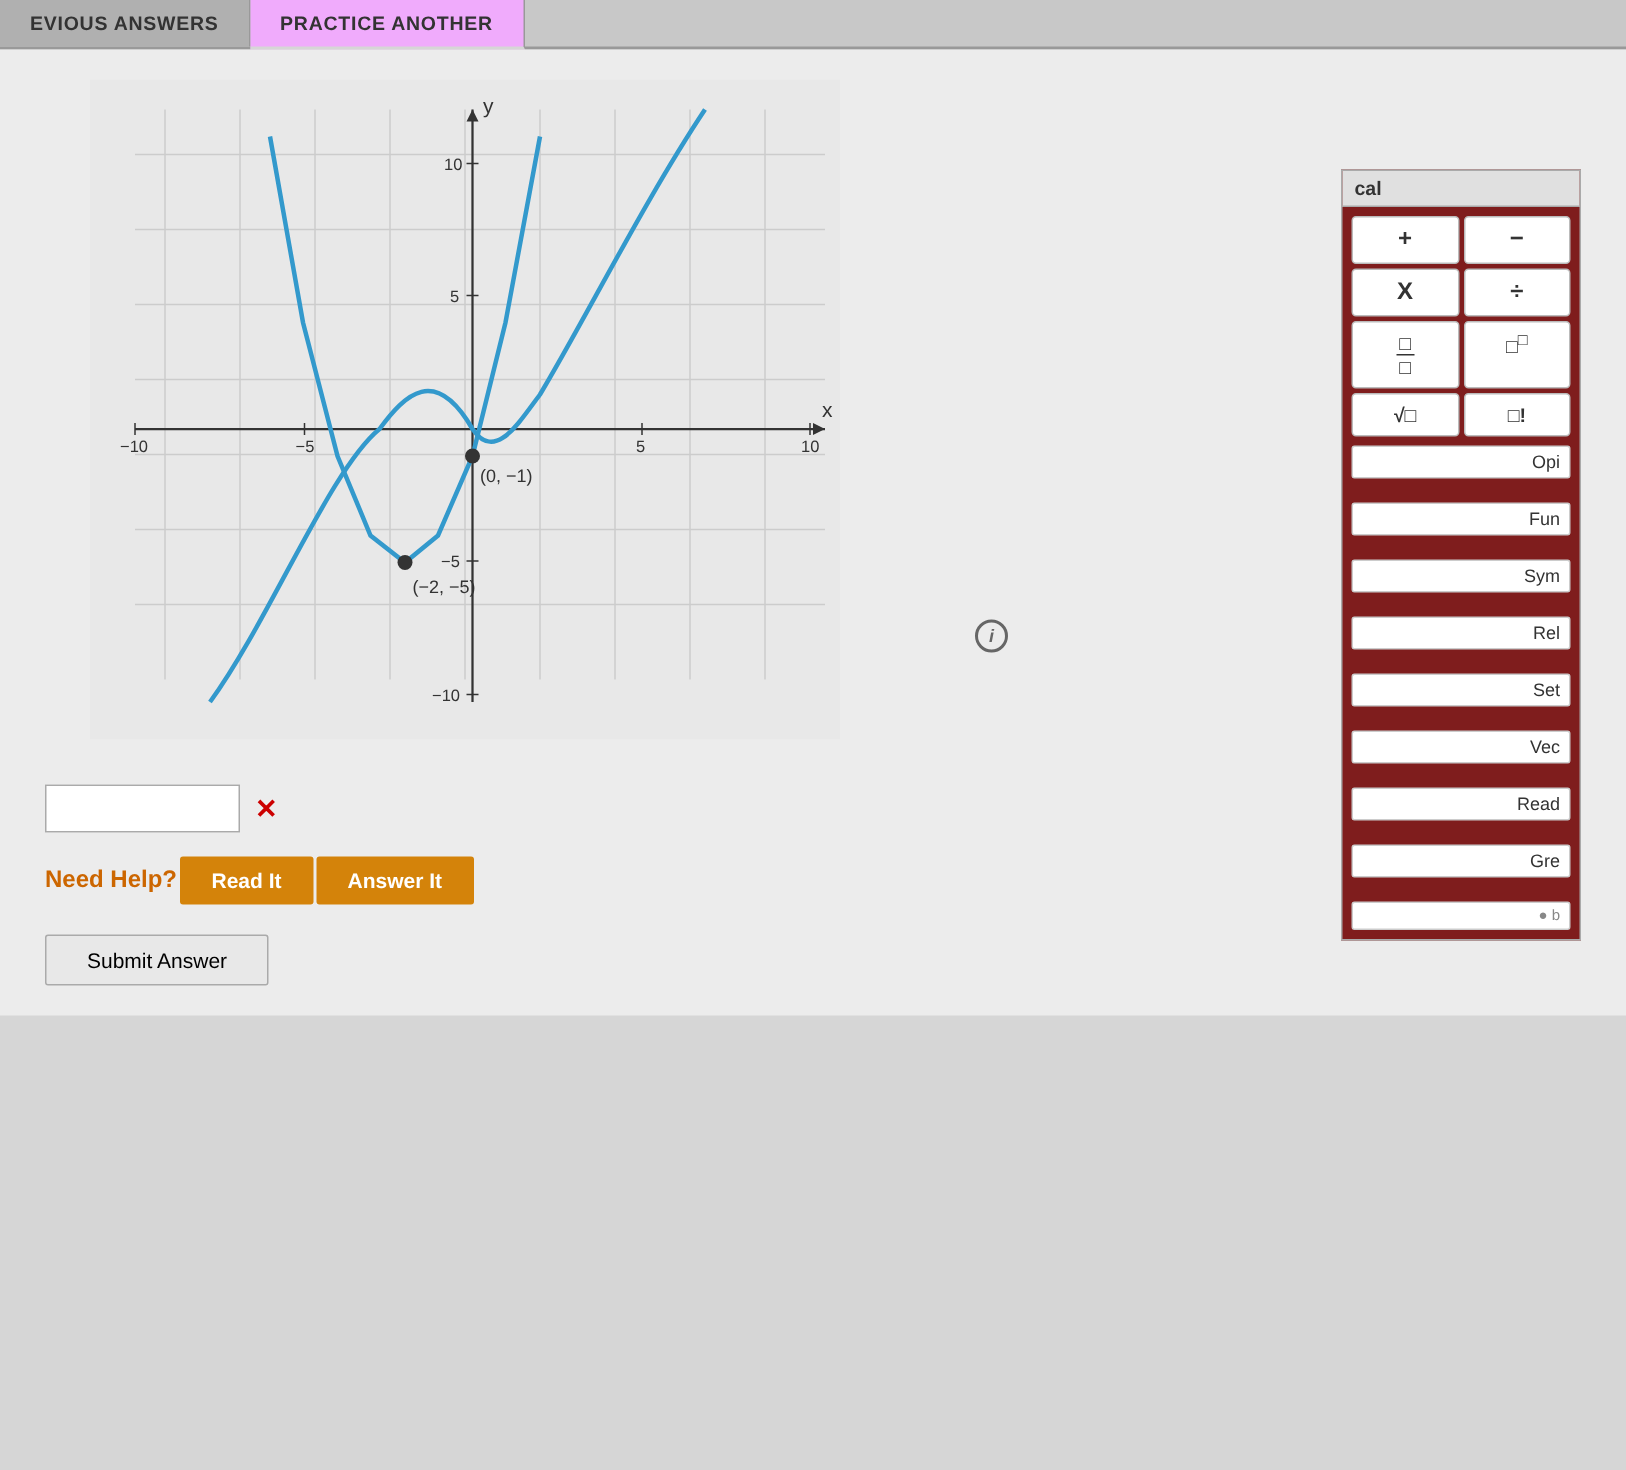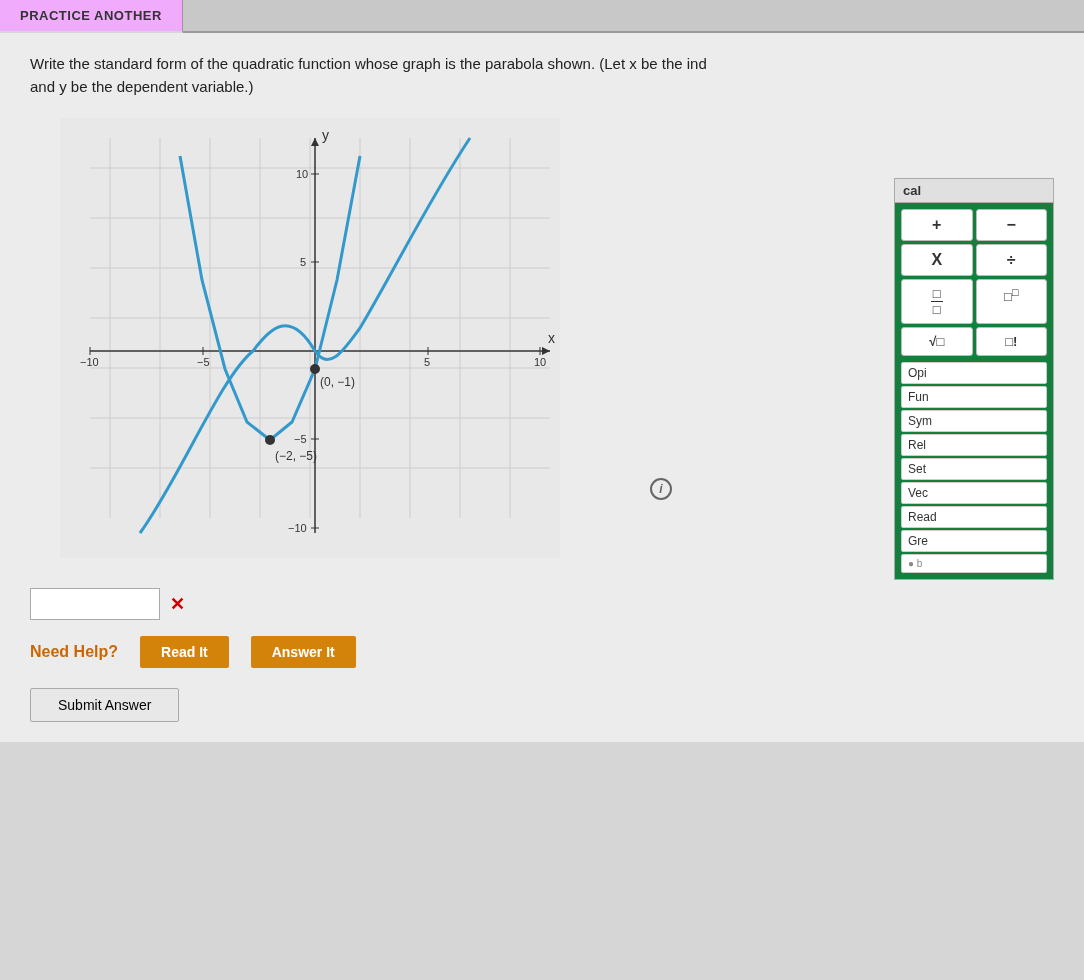--- a/index.html
+++ b/index.html
@@ -62,21 +62,21 @@
       width: 500px;
       height: 440px;
     }
 
     
     .calc-panel {
       position: absolute;
       right: 0;
       top: 60px;
       width: 160px;
-      background: #15803d;
+      background: #7f1d1d;
       border: 1px solid #aaa;
       display: flex;
       flex-direction: column;
     }
 
     .calc-header {
       background: #e0e0e0;
       padding: 4px 8px;
       font-size: 13px;
       font-weight: bold;
@@ -100,21 +100,22 @@
       text-align: center;
       cursor: pointer;
       font-weight: bold;
       color: #333;
     }
 
     .calc-menu-items {
       display: flex;
       flex-direction: column;
       padding: 0 6px 6px 6px;
-      gap: 2px;
+      gap: 16px;
+      text-align: right;
     }
 
     .calc-menu-item {
       background: #fff;
       border: 1px solid #ccc;
       border-radius: 2px;
       padding: 3px 6px;
       font-size: 12px;
       color: #333;
       cursor: pointer;
@@ -146,21 +147,21 @@
 
     .error-msg {
       color: #cc6600;
       font-size: 13px;
     }
 
     
     .need-help-row {
       display: flex;
       align-items: center;
-      gap: 22px;
+      gap: 2px;
       margin-top: 16px;
       margin-bottom: 20px;
     }
 
     .need-help-label {
       font-size: 16px;
       font-weight: bold;
       color: #cc6600;
     }
 
@@ -204,31 +205,30 @@
       display: flex;
       align-items: center;
       gap: 20px;
       margin-top: 10px;
     }
   </style>
 </head>
 <body>
 
 <div class="top-tabs">
+  <div class="tab">
+    <span>EVIOUS ANSWERS</span>
+  </div>
   <div class="tab active">
     <span>PRACTICE ANOTHER</span>
   </div>
 </div>
 
 <div class="main-content">
 
-  <div class="question-text">
-    <span>Write the standard form of the quadratic function whose graph is the parabola shown. (Let x be the ind</span><br>
-    <span>and y be the dependent variable.)</span>
-  </div>
 
   <div style="display:flex; position:relative;">
     <div class="graph-container">
       <div class="graph-area">
         <svg class="graph-svg" viewBox="0 0 500 440" xmlns="http://www.w3.org/2000/svg">
 
           <rect width="500" height="440" fill="#e8e8e8"></rect>
 
           <line x1="50" y1="20" x2="50" y2="400" stroke="#ccc" stroke-width="1"></line>
           <line x1="100" y1="20" x2="100" y2="400" stroke="#ccc" stroke-width="1"></line>

